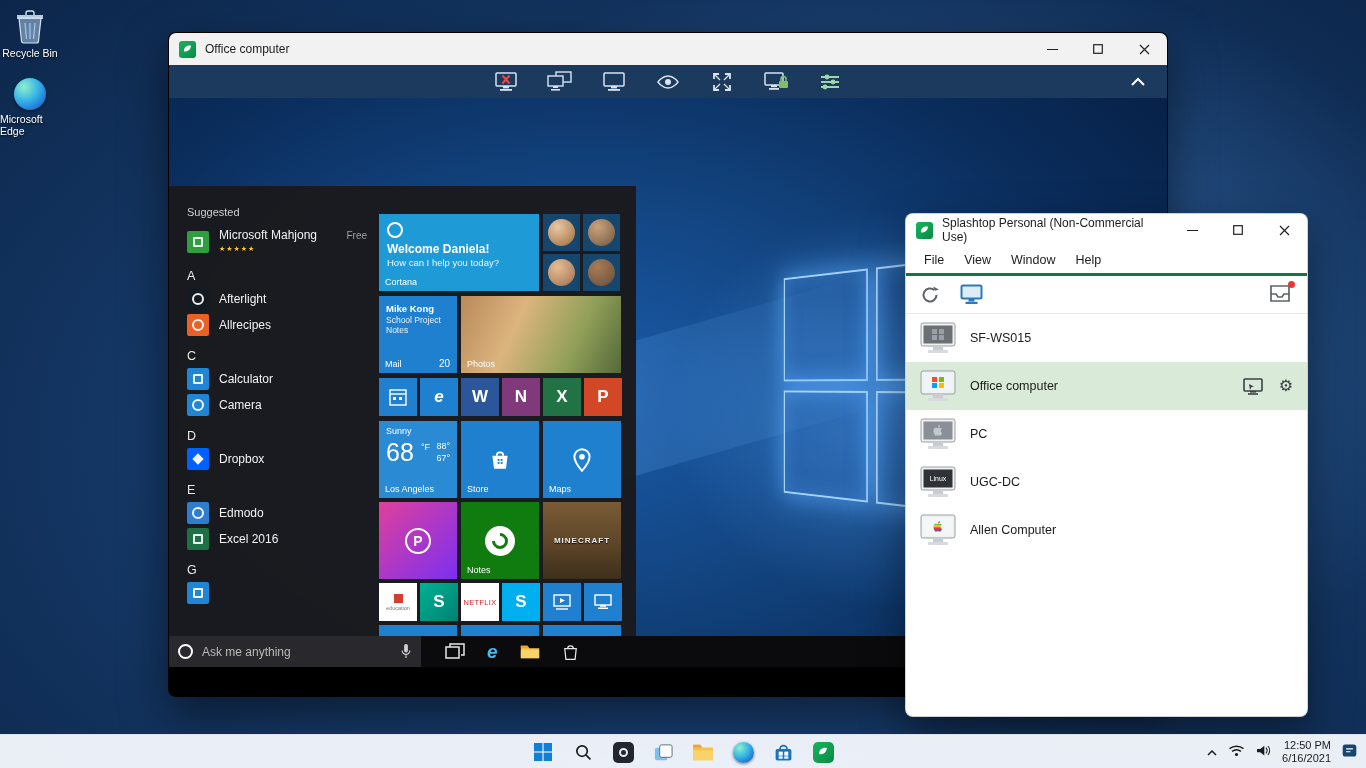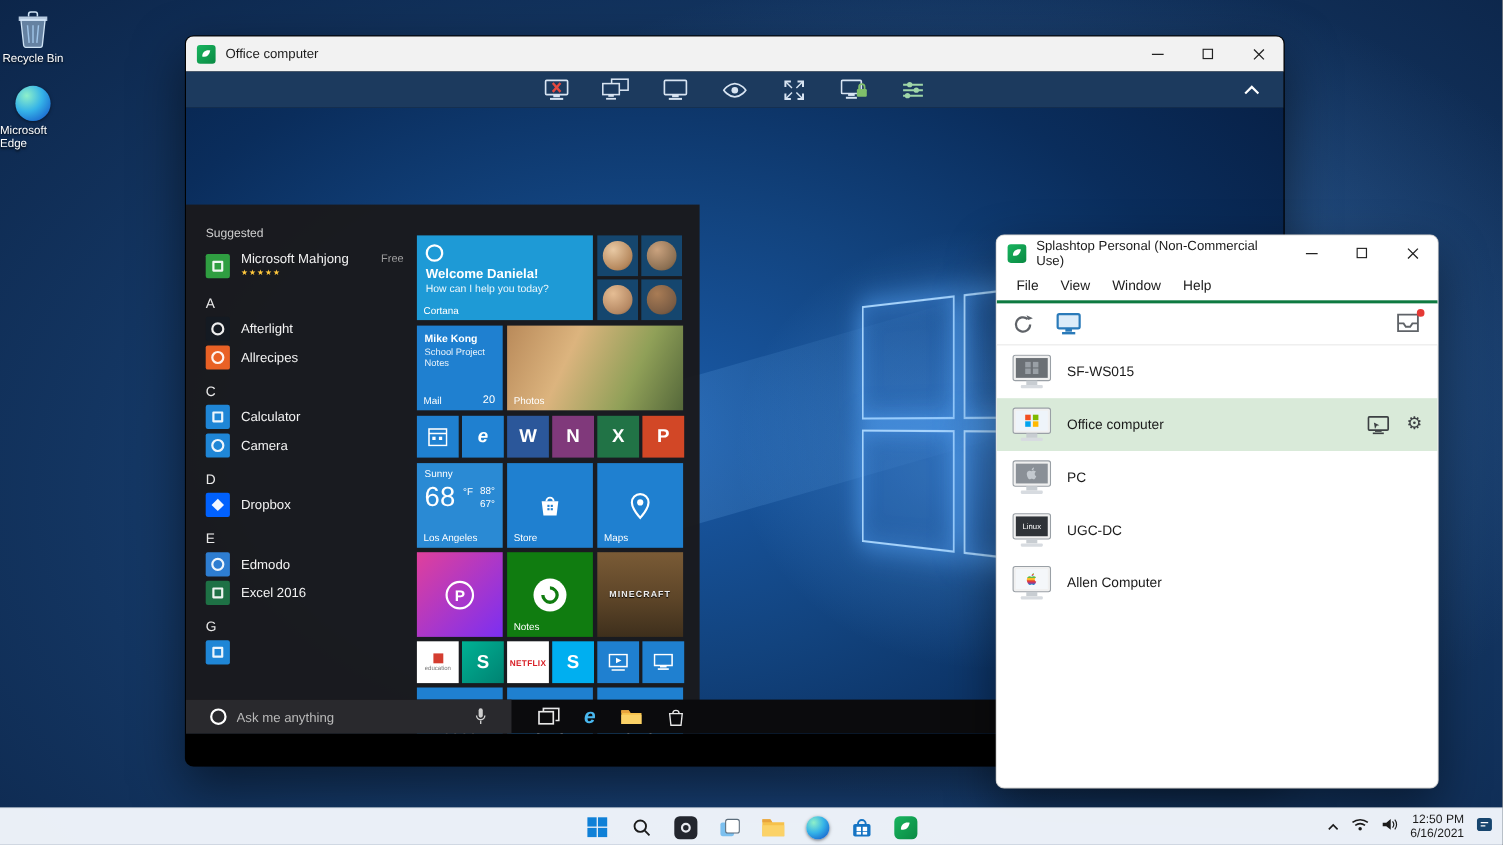--- a/index.html
+++ b/index.html
@@ -77,28 +77,28 @@
 .m-subj{position:absolute;left:7px;top:19px;font-size:8.5px;opacity:.9;width:66px;line-height:10px}
 .m-count{position:absolute;right:7px;bottom:4px;font-size:10px}
 .photos-bg{background:linear-gradient(115deg,#b98a5a 0%,#dcb47e 35%,#90a058 70%,#55683a 100%)}
 .w-cond{position:absolute;left:7px;top:5px;font-size:9px}
 .w-temp{position:absolute;left:7px;top:17px;font-size:25px;font-weight:300}
 .w-unit{position:absolute;left:42px;top:21px;font-size:9px}
 .w-hl{position:absolute;right:7px;top:19px;font-size:9px;text-align:right;line-height:12px;display:flex;flex-direction:column}
 .xbox-ball{width:30px;height:30px;border-radius:50%;background:#fff;position:relative}
 .xbox-ball::after{content:"";position:absolute;inset:7px;border-radius:50%;border:3px solid #107c10;border-left-color:transparent;transform:rotate(45deg)}
 .mc-text{position:absolute;left:0;right:0;top:34px;text-align:center;font-size:8px;font-weight:bold;letter-spacing:1px;color:#eee;text-shadow:0 1px 1px #000}
-.nx-text{font-size:7.5px;font-weight:bold;color:#d81f26;letter-spacing:.3px}
+.nx-text{font-size:7.5px;font-weight:normal;color:#d81f26;letter-spacing:.3px}
 .edu-sq{width:9px;height:9px;background:#d43d30;margin-bottom:2px}
 .edu-tx{font-size:5.5px;color:#777}
 .p-ring{width:26px;height:26px;border:2px solid #fff;border-radius:50%;display:flex;align-items:center;justify-content:center;font-size:14px;font-weight:bold;color:#fff}
 
 
 .rtb{height:31px;background:#0b0b0d;display:flex;align-items:center;position:relative}
-.rtb-search{width:296px;height:31px;background:#29292d;display:flex;align-items:center;padding:0 22px;gap:9px}
+.rtb-search{width:252px;height:31px;background:#29292d;display:flex;align-items:center;padding:0 9px;gap:9px}
 .cortana-ring{width:15px;height:15px;border:2px solid #fff;border-radius:50%;flex:0 0 auto}
 input.rtb-input{flex:1;background:transparent;border:none;outline:none;color:#cfcfcf;font-size:12px;min-width:0}
 input.rtb-input::placeholder{color:#b9b9b9}
 .rtb-icons{display:flex;align-items:center;gap:22px;margin-left:24px}
 .rtb-edge{font-size:19px;font-weight:bold;font-style:italic;color:#49b8ef;line-height:1}
 
 
 .spl{position:absolute;left:905px;top:213px;width:403px;height:504px;background:#fff;border-radius:8px;overflow:hidden;
   box-shadow:0 18px 45px rgba(0,0,0,.45);z-index:20;border:1px solid rgba(0,0,0,.18)}
 .spl-tb{height:32px;display:flex;align-items:center;padding-left:10px;gap:9px;background:#fff}

